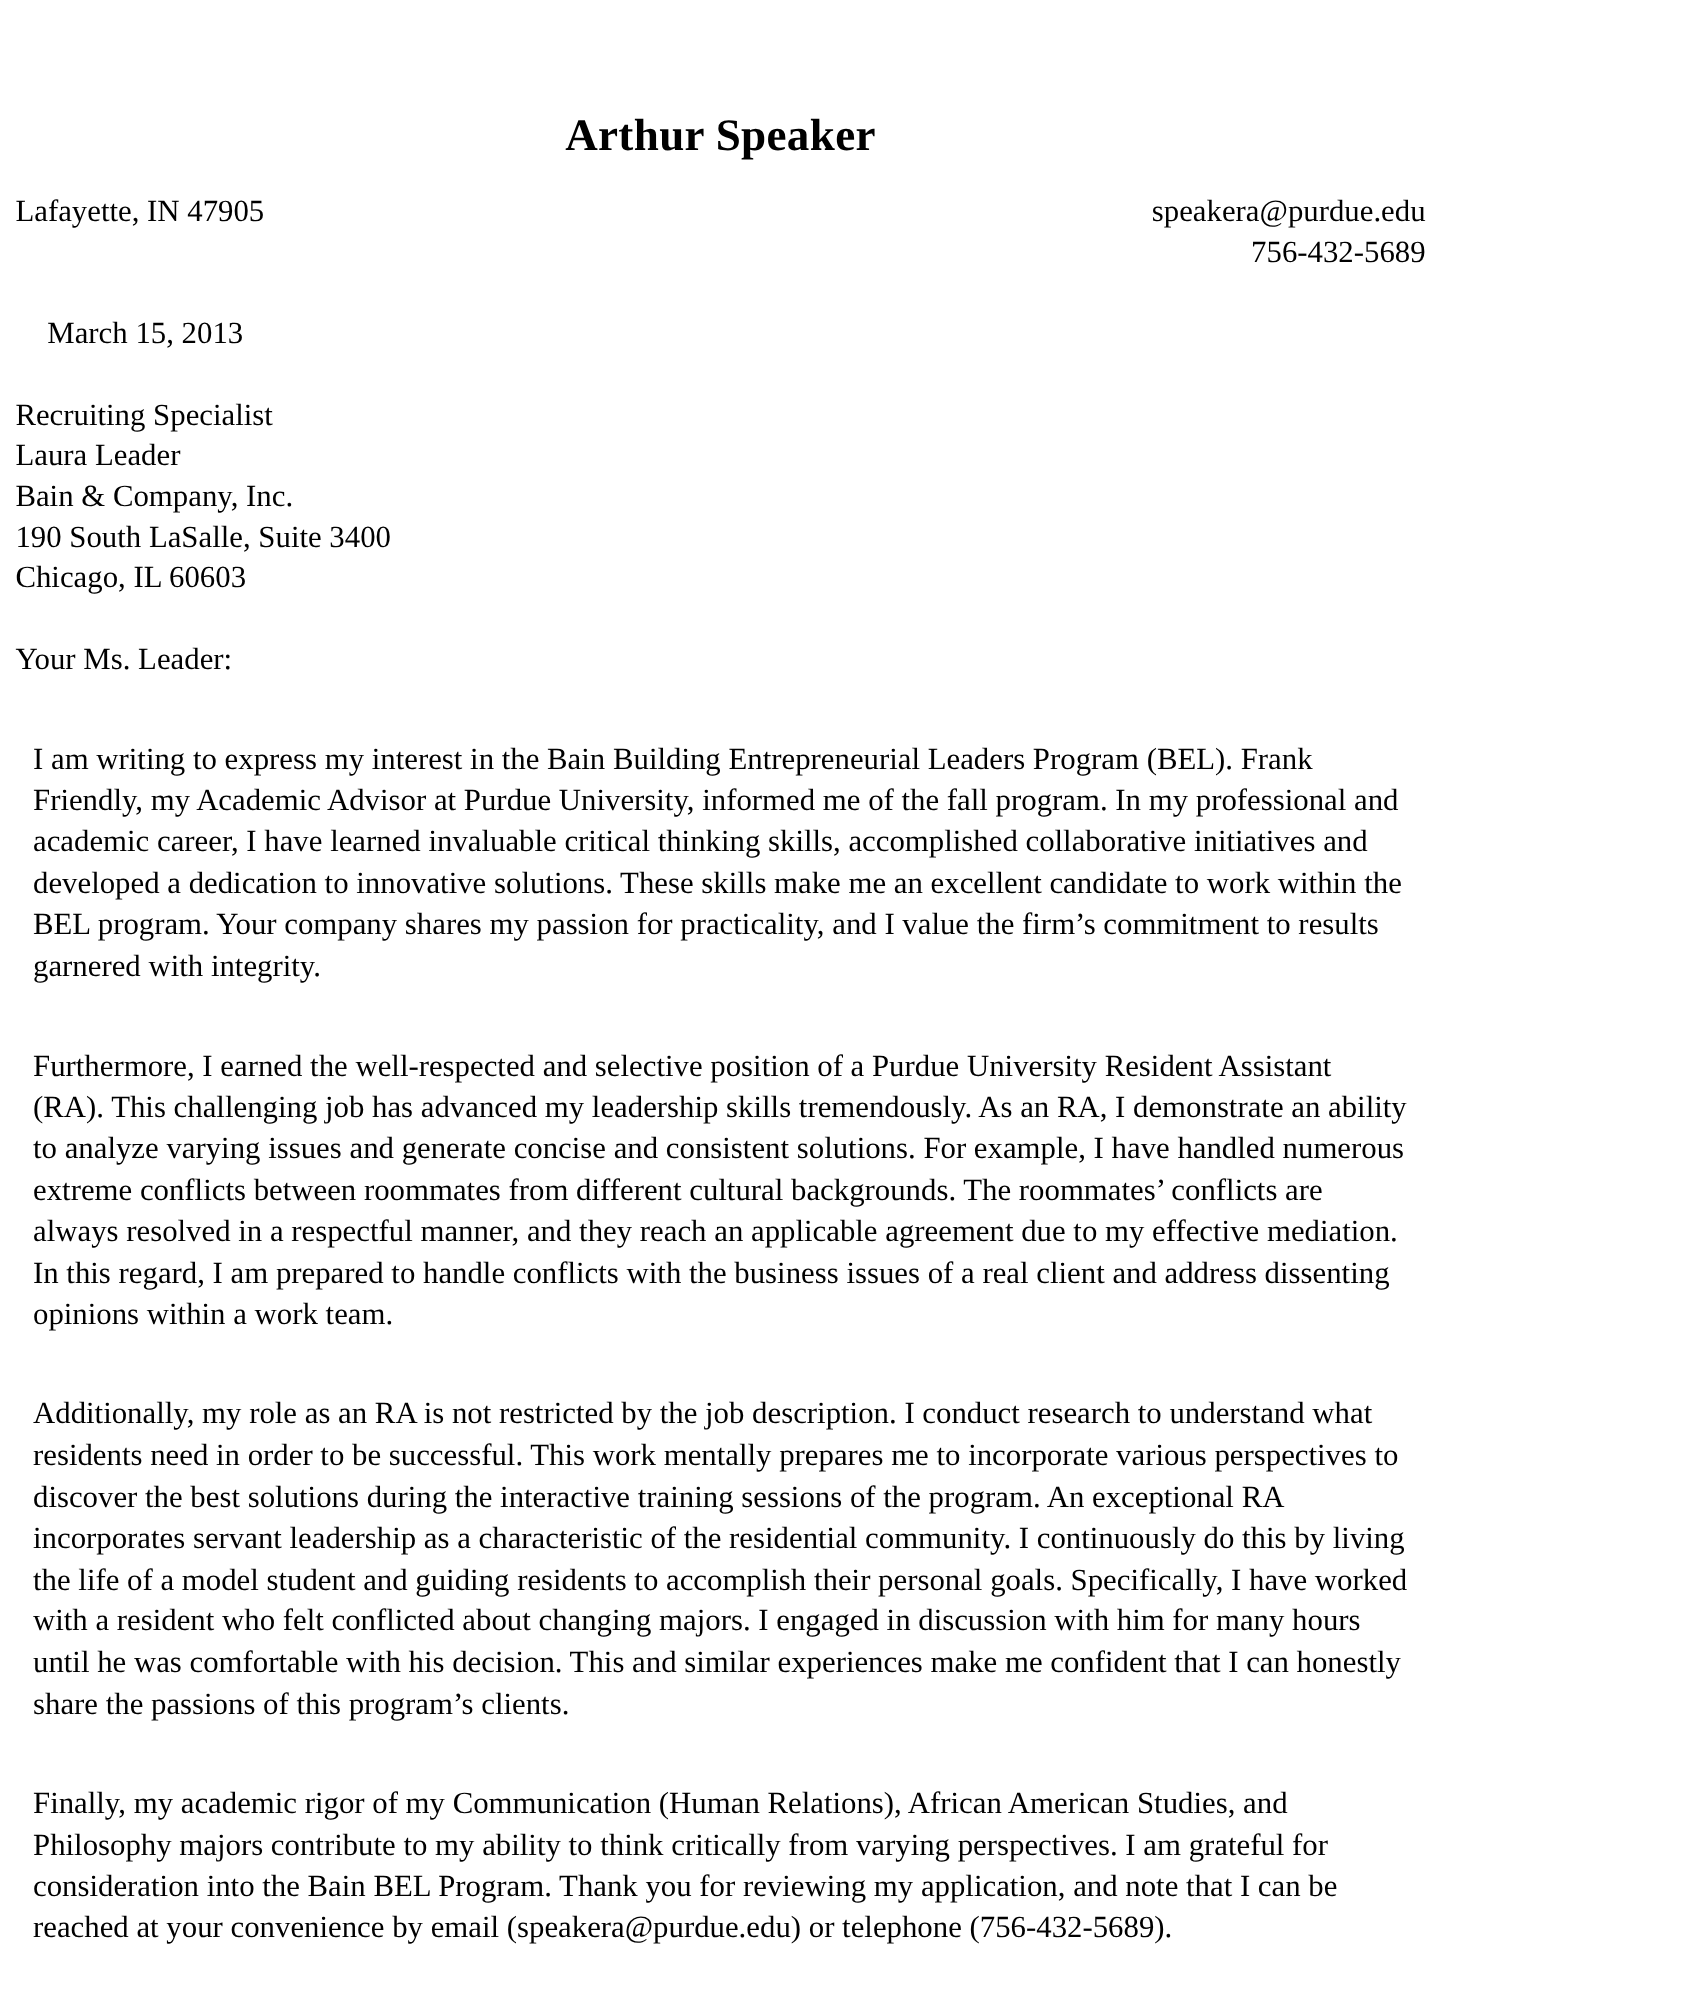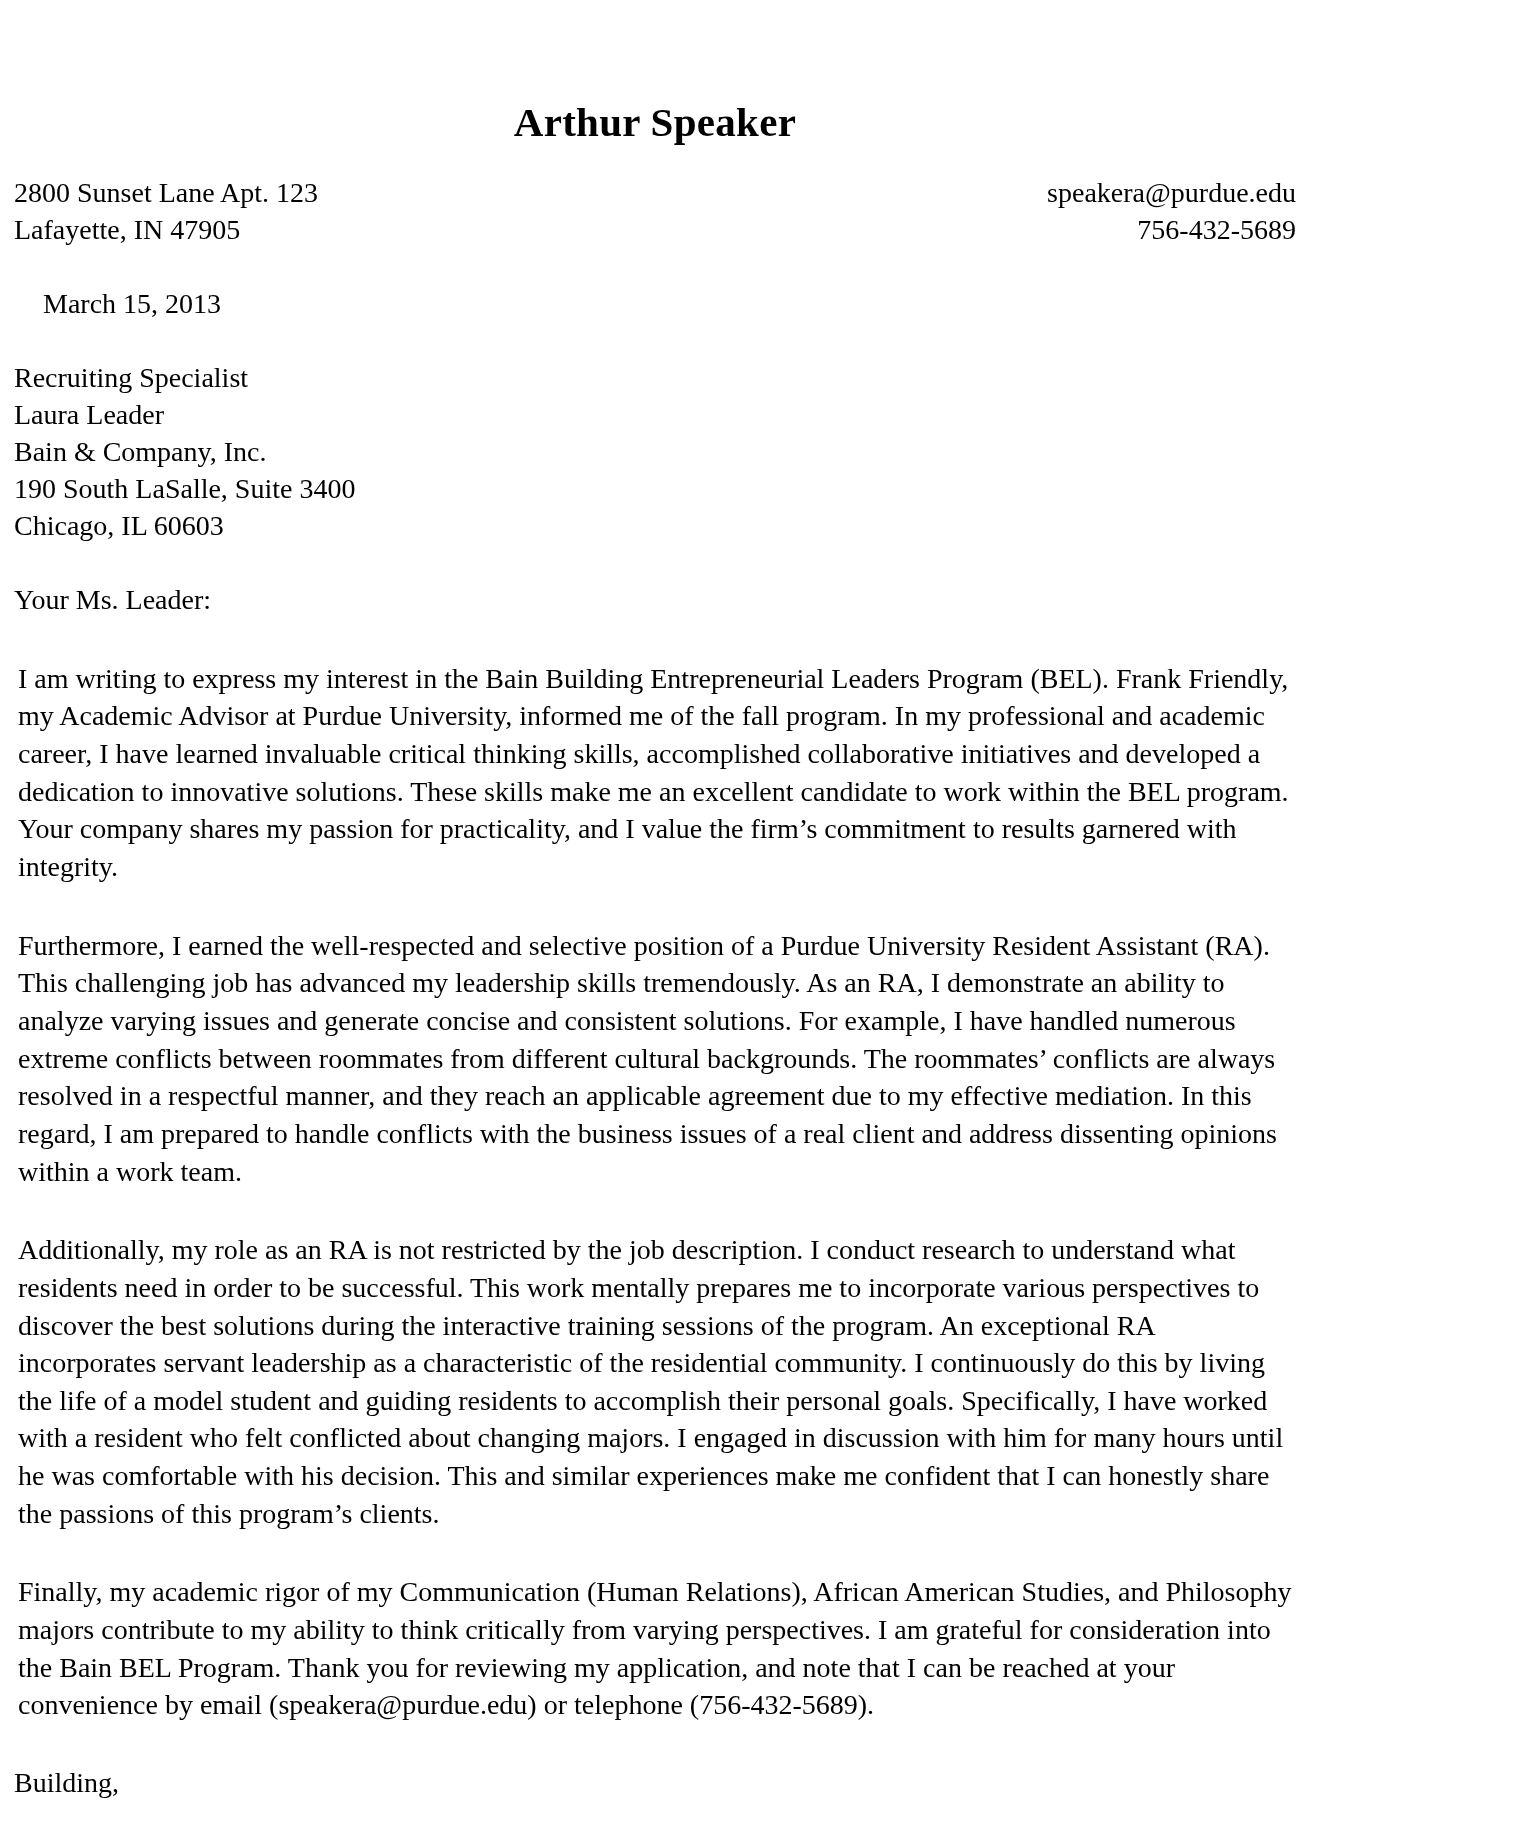--- a/index.html
+++ b/index.html
@@ -48,39 +48,38 @@
     line-height: 1.32;
   }
 
   .date-block { margin-top: 37px; margin-left: 29px; }
   .recipient-block { margin-top: 37px; }
   .salutation { margin-top: 37px; }
 
   .body-paragraph {
     font-size: 28px;
     line-height: 1.345;
-    margin: 4px;
+    margin: 16px;
     padding-top: 37px;
     text-align: left;
     max-width: 1500px;
   }
   .closing { padding-top: 37px; font-size: 28px; line-height: 1.32; }
   .signature-name { padding-top: 105px; font-size: 28px; line-height: 1.32; }
   .enclosure { padding-top: 58px; font-size: 28px; line-height: 1.32; }
 </style>
 </head>
 <body>
 
 <div class="page">
 
   <h1 class="letter-name">Arthur Speaker</h1>
 
   <div class="addr-row">
     <div class="addr-left">
-      <div class="addr-line">2800 Sunset Lane Apt. 123</div>
       <div class="addr-line">Lafayette, IN 47905</div>
     </div>
     <div class="addr-right">
       <div class="addr-line">speakera@purdue.edu</div>
       <div class="addr-line">756-432-5689</div>
     </div>
   </div>
 
   <div class="block date-block">March 15, 2013</div>
 

